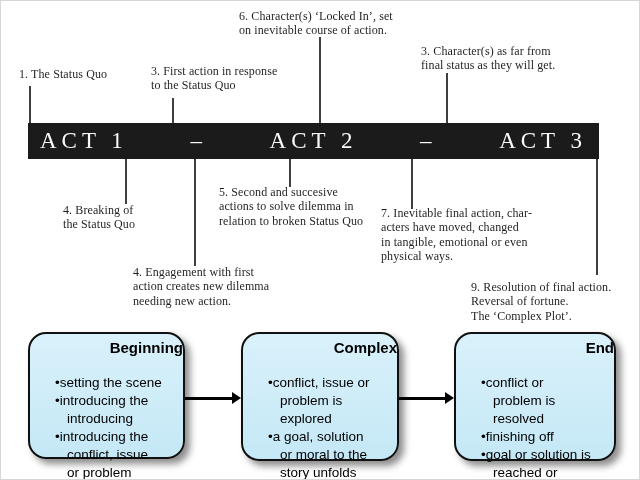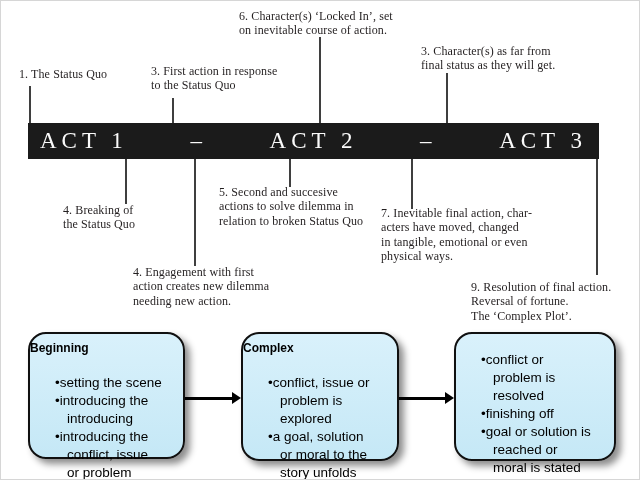--- a/index.html
+++ b/index.html
@@ -36,21 +36,21 @@
   .box{
     position:absolute;top:331px;box-sizing:border-box;
     background:linear-gradient(180deg,#d9f1fb 0%,#c5e8f6 100%);
     border:2px solid #101010;border-radius:18px;
     box-shadow:5px 5px 7px rgba(0,0,0,0.45);
     font-family:"Liberation Sans", sans-serif;color:#000;
   }
   .box1{left:27px;width:157px;height:127px;}
   .box2{left:240px;width:158px;height:129px;}
   .box3{left:453px;width:162px;height:129px;}
-  .box-title{font-size:12px;font-weight:bold;text-align:left;padding-top:5px;line-height:18px;}
+  .box-title{font-size:15px;font-weight:bold;text-align:right;padding-top:5px;line-height:18px;}
   .box ul{margin:16px;padding:1px 4px 0 9px;list-style:none;}
   .box li{font-size:13.5px;line-height:18px;padding-left:12px;text-indent:-12px;}
   .box li::before{content:"\2022 ";}
   
   .arrow{position:absolute;height:2.5px;background:#000;}
   .arrow::after{
     content:"";position:absolute;right:-9px;top:-5px;width:0;height:0;
     border-left:9px solid #000;border-top:6px solid transparent;border-bottom:6px solid transparent;
   }
   .arrow1{left:184px;top:396px;width:47px;}
@@ -118,20 +118,21 @@
     <div class="box-title">Complex</div>
     <ul>
       <li>conflict, issue or problem is explored</li>
       <li>a goal, solution or moral to the story unfolds</li>
     </ul>
   </div>
 
   <div class="arrow arrow2"></div>
 
   <div class="box box3">
+    <div class="box-title">End</div>
     <ul>
       <li>conflict or problem is resolved</li>
       <li>finishing off</li>
       <li>goal or solution is reached or moral is stated</li>
     </ul>
   </div>
 
 </div>
 
 </body></html>

